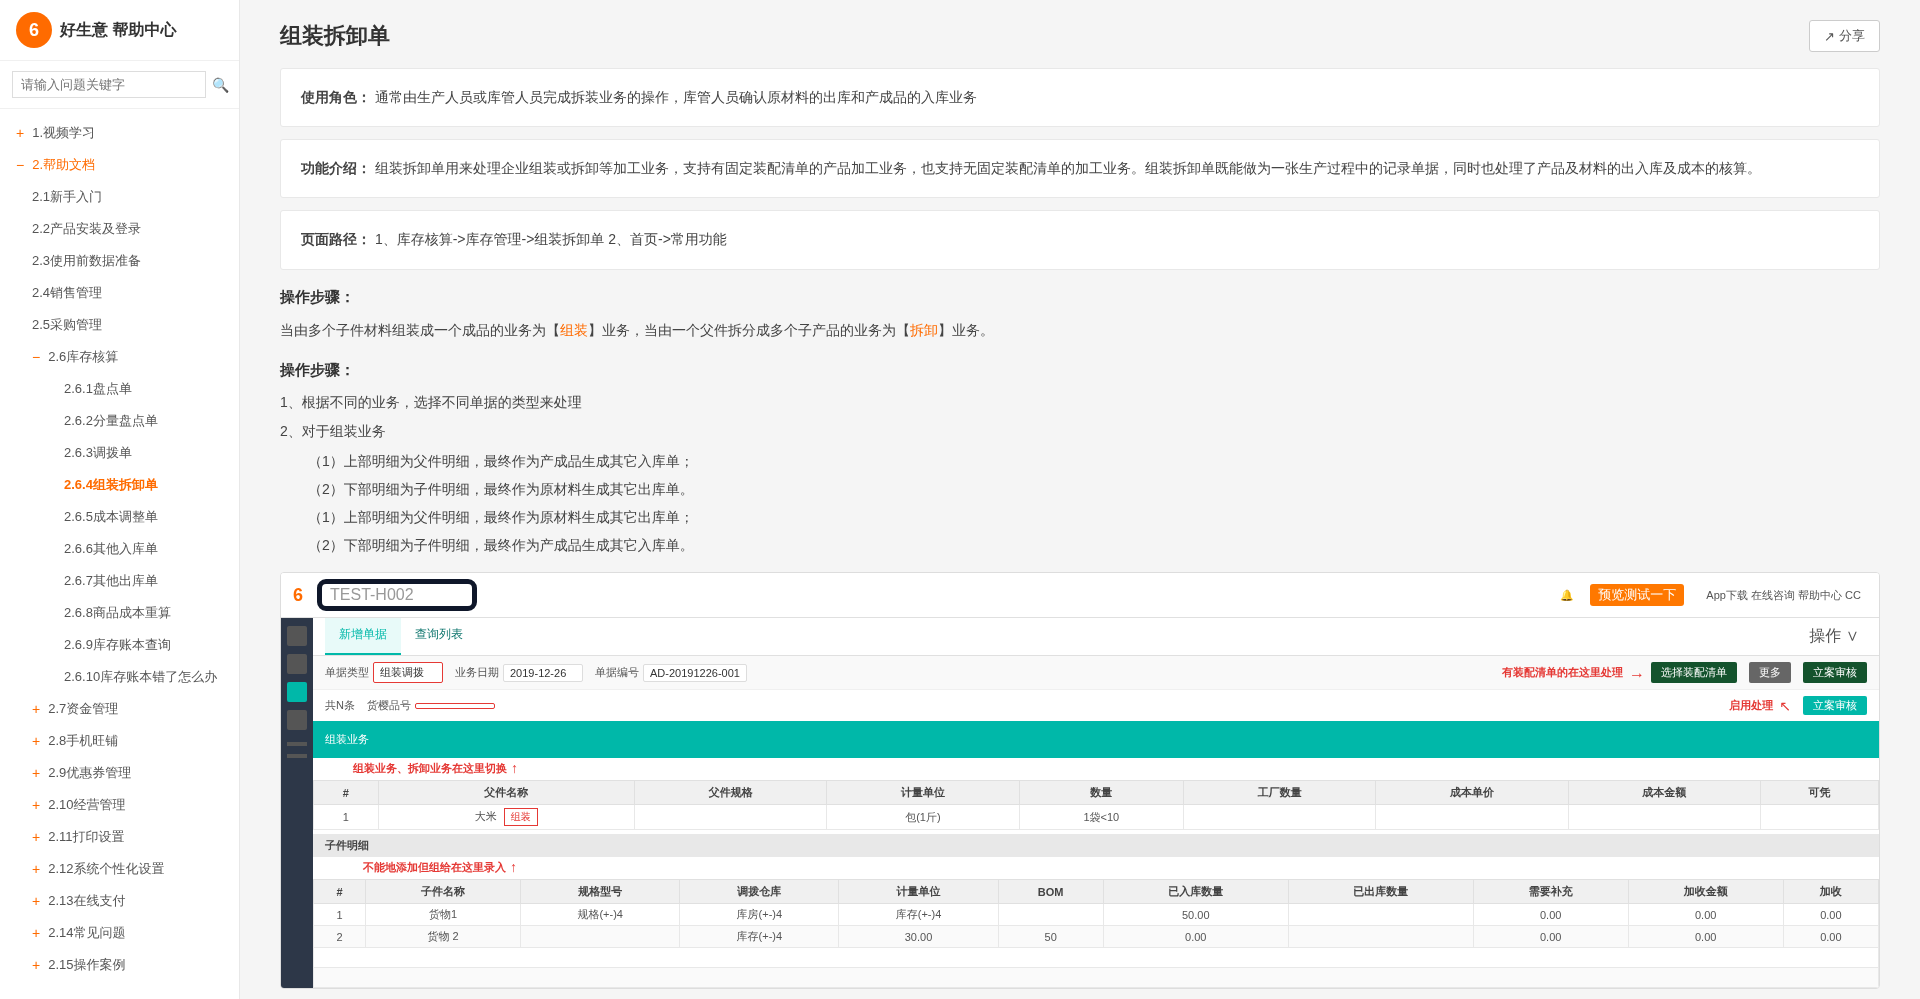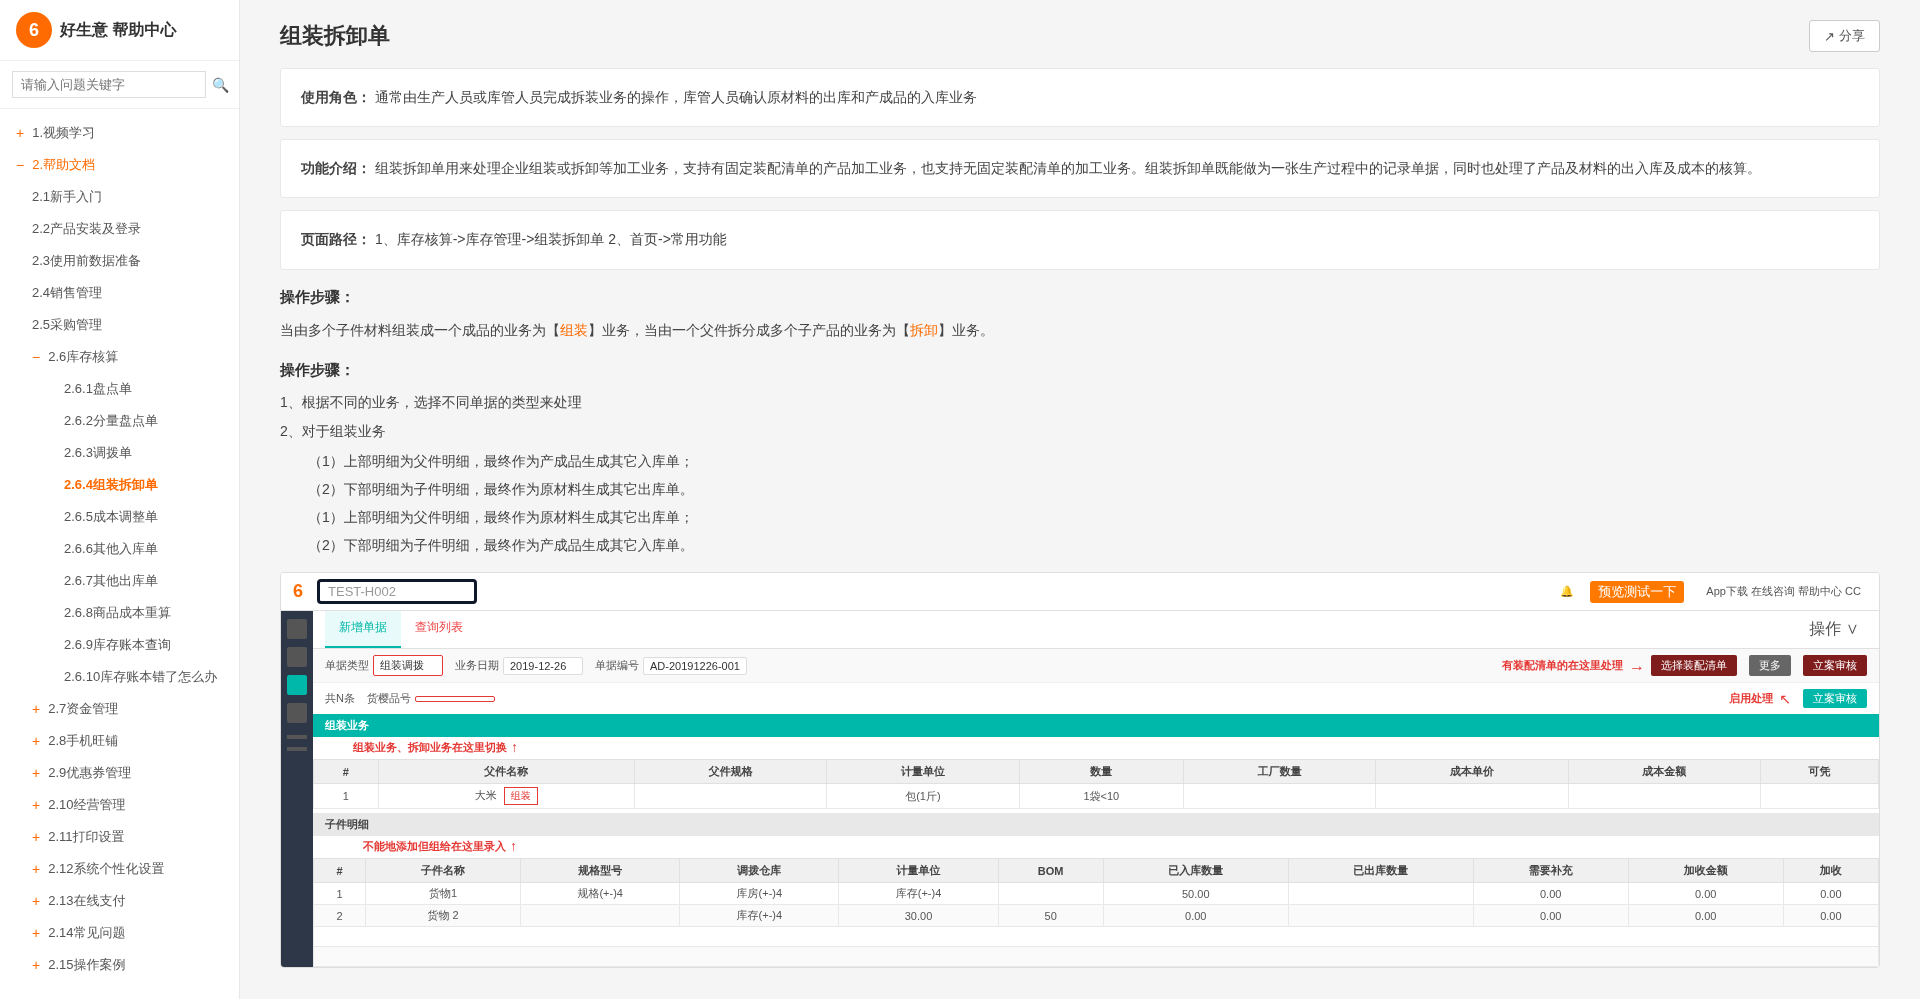--- a/index.html
+++ b/index.html
@@ -132,51 +132,51 @@
       padding: 0;
     }
     .mock-topbar {
       background: #fff;
       border-bottom: 1px solid #e0e0e0;
       display: flex; align-items: center;
       padding: 6px 12px; gap: 8px; font-size: 12px;
     }
     .mock-logo { color: #ff6b00; font-size: 18px; font-weight: bold; margin-right: 6px; }
     .mock-input-bar {
-      background: #fff; border: 3px solid #0f172a; border-radius: 4px;
-      padding: 2px 8px; font-size: 13px; color: #999; min-width: 160px;
+      background: #fff; border: 5px solid #0f172a; border-radius: 9px;
+      padding: 2px 8px; font-size: 16px; color: #999; min-width: 160px;
     }
     .mock-tabs {
       display: flex; background: #fff;
       border-bottom: 1px solid #e0e0e0;
       padding: 0 12px; font-size: 12px;
     }
     .mock-tab {
-      padding: 8px 14px; cursor: pointer; border-bottom: 2px solid transparent; color: #ef4444;
+      padding: 8px 14px; cursor: pointer; border-bottom: 2px solid transparent; color: #0f766e;
     }
     .mock-tab.active { border-bottom-color: #00b8a9; color: #00b8a9; background: #e8faf9; }
     .mock-form-row {
       display: flex; align-items: center; gap: 12px;
       padding: 6px 12px; background: #f9f9f9; font-size: 11px; flex-wrap: wrap;
     }
     .mock-form-field { display: flex; align-items: center; gap: 4px; }
     .mock-form-label { color: #555; white-space: nowrap; }
     .mock-form-value {
       border: 1px solid #ddd; background: #fff;
       padding: 2px 6px; border-radius: 2px; font-size: 11px; min-width: 80px;
     }
     .mock-form-value.red-border { border-color: #e53935; }
     .mock-action-btn {
       background: #ff7800; color: #fff;
       border: none; border-radius: 2px; padding: 3px 10px; font-size: 11px; cursor: pointer;
     }
-    .mock-action-btn.teal { background: #7f1d1d; }
+    .mock-action-btn.teal { background: #14532d; }
     .mock-section-title {
       background: #00b8a9; color: #fff;
-      padding: 4px 12px; font-size: 11px; font-weight: bold;
+      padding: 11px 12px; font-size: 11px; font-weight: normal;
     }
     .mock-table { width: 100%; border-collapse: collapse; font-size: 11px; }
     .mock-table th { background: #f0f0f0; padding: 4px 6px; border: 1px solid #e0e0e0; text-align: center; color: #444; }
     .mock-table td { padding: 3px 6px; border: 1px solid #e8e8e8; text-align: center; color: #555; }
     .mock-table tr:nth-child(even) td { background: #fafafa; }
   </style>
 </head>
 <body>
 
 <div class="sidebar">

